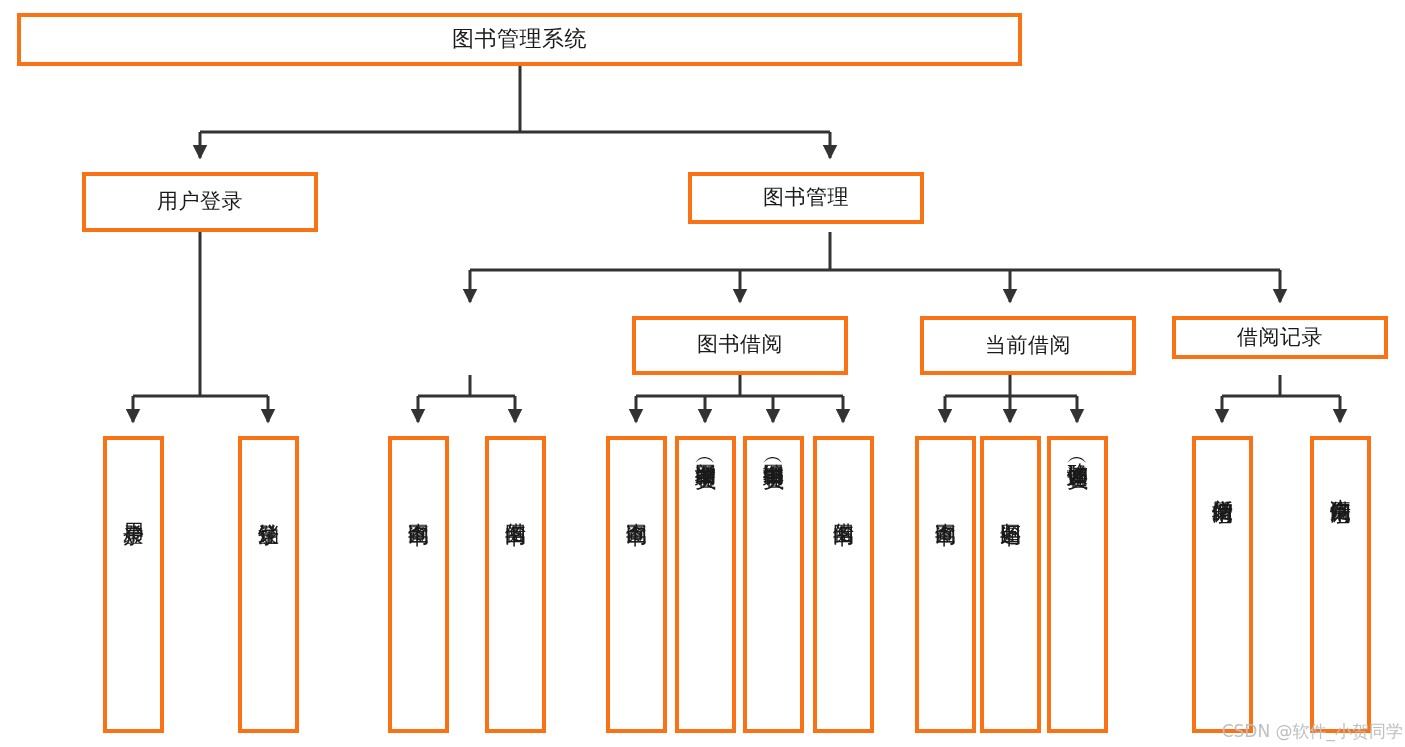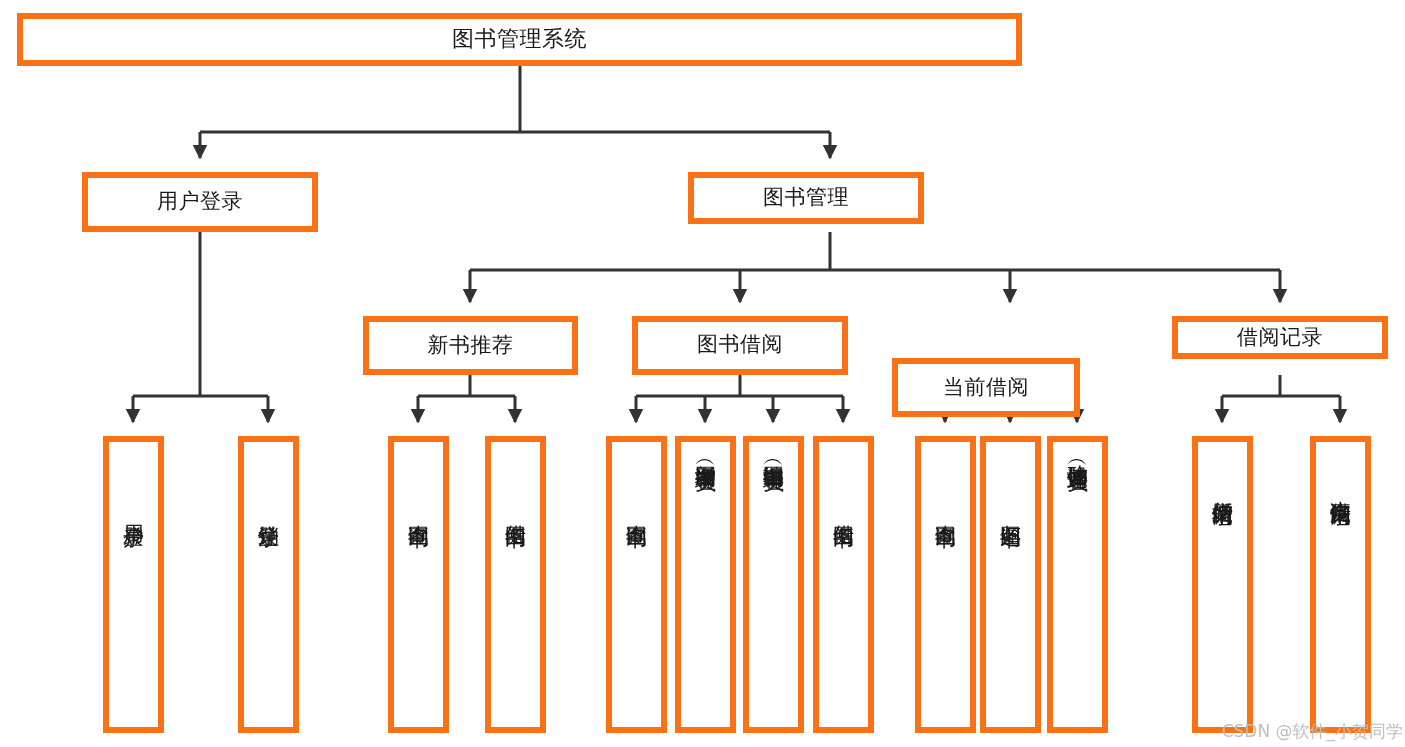--- a/index.html
+++ b/index.html
@@ -23,21 +23,21 @@
     left: 0;
     top: 0;
     width: 1405px;
     height: 747px;
     pointer-events: none;
   }
   .node {
     position: absolute;
     box-sizing: border-box;
     background: #ffffff;
-    border: 6px solid #f97316;
+    border: 4px solid #f97316;
     display: flex;
     align-items: center;
     justify-content: center;
     color: #1a1a1a;
   }
   .node .label {
     display: block;
     text-align: center;
     line-height: 1.12;
     letter-spacing: 0.5px;
@@ -131,27 +131,24 @@
     <span class="label">图书管理系统</span>
   </div>
 
   <div class="node horiz" style="left:82px; top:172px; width:236px; height:60px;">
     <span class="label">用户登录</span>
   </div>
   <div class="node horiz" style="left:688px; top:172px; width:236px; height:52px;">
     <span class="label">图书管理</span>
   </div>
 
-  <div class="node horiz" style="left:363px; top:316px; width:215px; height:59px;">
-    <span class="label">新书推荐</span>
-  </div>
   <div class="node horiz" style="left:632px; top:316px; width:216px; height:59px;font-family:Liberation Mono, monospace;">
     <span class="label">图书借阅</span>
   </div>
-  <div class="node horiz" style="left:892px; top:316px; width:188px; height:59px;margin-top:42px;">
+  <div class="node horiz" style="left:920px; top:316px; width:216px; height:59px;">
     <span class="label">当前借阅</span>
   </div>
   <div class="node horiz" style="left:1172px; top:316px; width:216px; height:43px;">
     <span class="label">借阅记录</span>
   </div>
 
   <div class="node vert" style="left:103px; top:436px; width:61px; height:297px; padding-top:66px;">
     <span class="label">用户登录</span>
   </div>
   <div class="node vert" style="left:238px; top:436px; width:61px; height:297px; padding-top:66px;">

